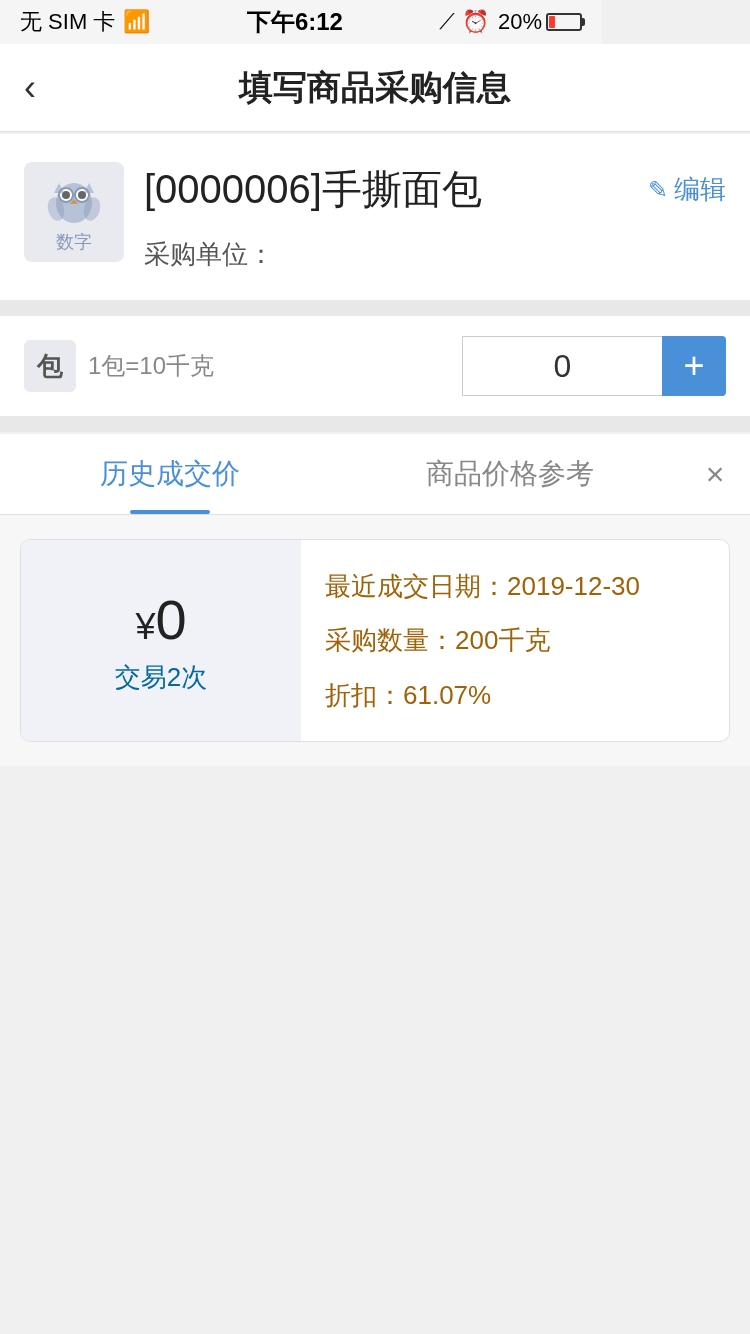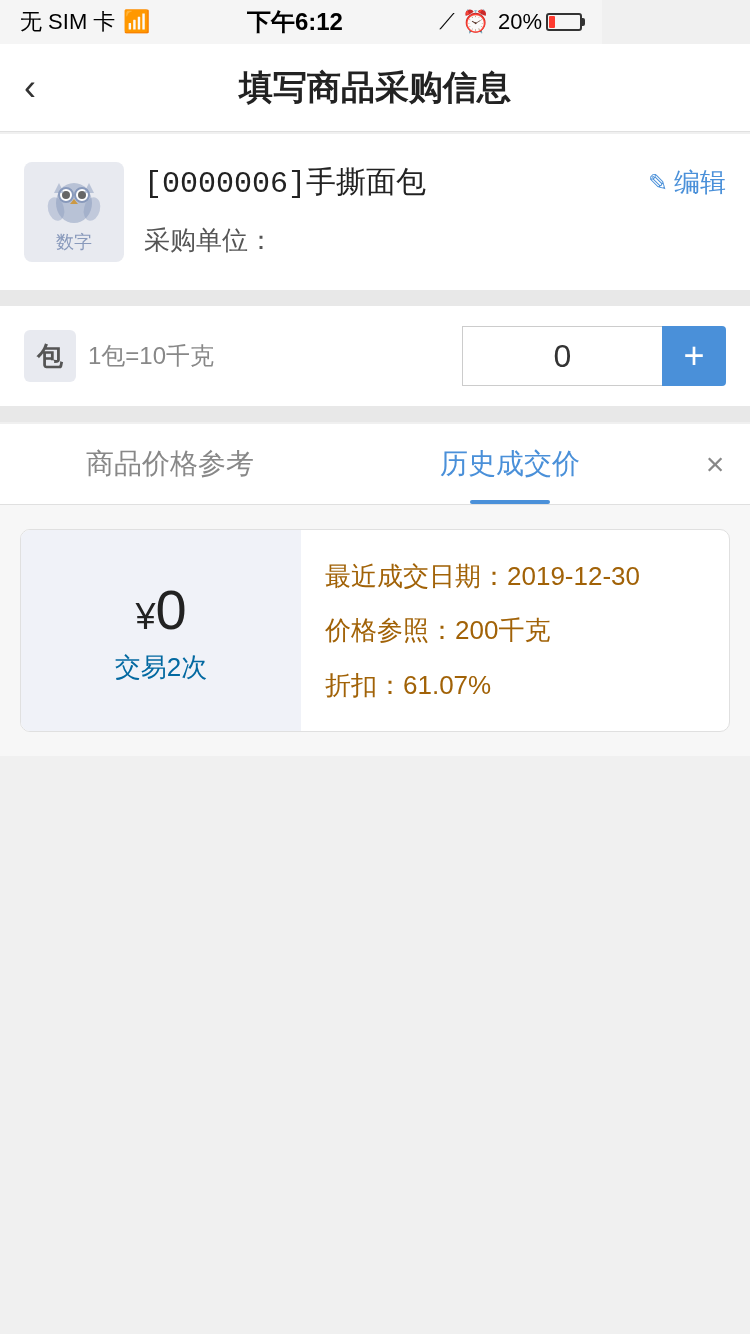--- a/index.html
+++ b/index.html
@@ -135,24 +135,23 @@
     .product-info {
       flex: 1;
     }
     .product-name-row {
       display: flex;
       align-items: center;
       justify-content: space-between;
       margin-bottom: 20px;
     }
     .product-name {
-      font-size: 30px;
+      font-size: 40px;
       color: #222;
       font-weight: 500;
-      font-family: Liberation Mono, monospace;
     }
     .edit-btn {
       font-size: 26px;
       color: #4a90d9;
       display: flex;
       align-items: center;
       gap: 6px;
       cursor: pointer;
     }
     .edit-icon {
@@ -445,43 +444,43 @@
   <div class="qty-input-area">
     <input class="qty-input" type="text" value="0" style="">
     <button class="qty-plus-btn">+</button>
   </div>
 </div>
 
 <div class="gray-bar"></div>
 
 <div class="price-panel">
   <div class="price-panel-tabs">
+    <div class="price-tab active">
+      <span>历史成交价</span>
+    </div>
     <div class="price-tab">
       <span>商品价格参考</span>
-    </div>
-    <div class="price-tab active">
-      <span>历史成交价</span>
     </div>
     <div class="close-btn">×</div>
   </div>
 
   <div class="price-card-area">
     <div class="price-card">
       <div class="price-card-left">
         <div class="price-amount">
           <span class="price-currency">¥</span><span>0</span>
         </div>
         <div class="price-tx-count">交易2次</div>
       </div>
       <div class="price-card-right">
         <div class="price-detail-row">
           <span>最近成交日期：</span><span>2019-12-30</span>
         </div>
         <div class="price-detail-row">
-          <span>价格参照：</span><span>200千克</span>
+          <span>采购数量：</span><span>200千克</span>
         </div>
         <div class="price-detail-row">
           <span>折扣：</span><span>61.07%</span>
         </div>
       </div>
     </div>
   </div>
 </div>
 
 </body></html>

